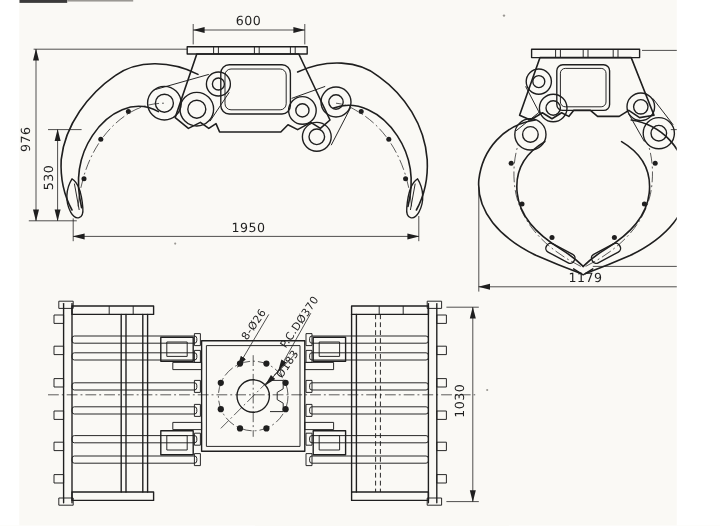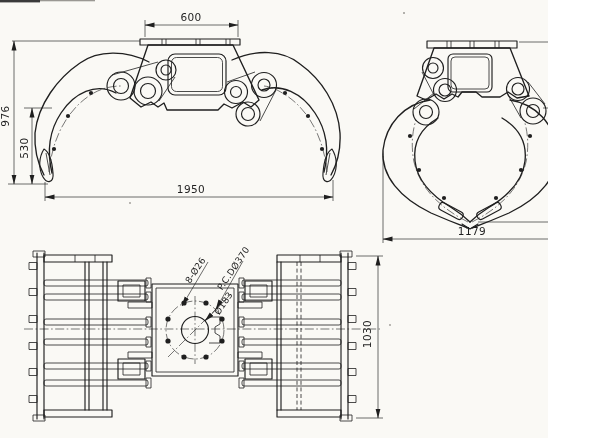--- a/index.html
+++ b/index.html
@@ -1,20 +1,21 @@
 <!DOCTYPE html>
 <html style="--ink: #1f1f1f; --paper: #faf9f5;"><head>
 <meta charset="utf-8">
 <style>
   html,body{margin:0;padding:0;}
   :root{ --ink:#1f1f1f; --paper:#faf9f5; }
   .sheet{
     width:548px;height:438px;position:relative;overflow:hidden;
     background:var(--paper);
     font-family:"DejaVu Sans", sans-serif;
+    margin-left:16px;
   }
   svg{display:block}
   .s{stroke:var(--ink);fill:none;stroke-width:1.15;stroke-linejoin:round;stroke-linecap:round}
   .s2{stroke:var(--ink);fill:none;stroke-width:1.35;stroke-linejoin:round;stroke-linecap:round}
   .t{stroke:var(--ink);fill:none;stroke-width:0.8;stroke-linejoin:round}
   .dim{stroke:var(--ink);fill:none;stroke-width:0.65}
   .cl{stroke:var(--ink);fill:none;stroke-width:0.6;stroke-dasharray:9 2.5 1.6 2.5}
   .hid{stroke:var(--ink);fill:none;stroke-width:0.8;stroke-dasharray:4 2.6}
   .dot{fill:var(--ink);stroke:none}
   .ah{fill:var(--ink);stroke:none}

